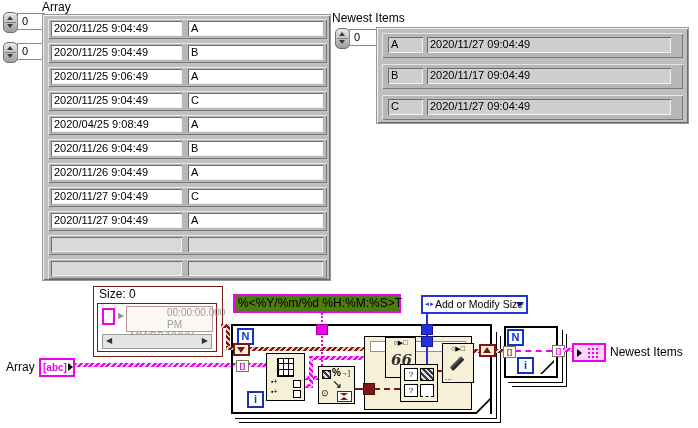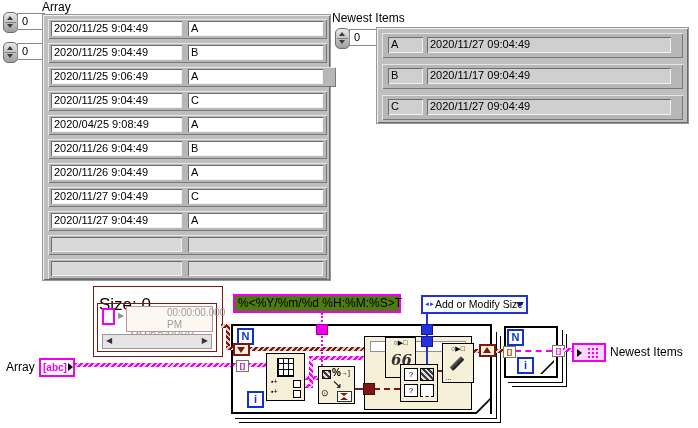--- a/index.html
+++ b/index.html
@@ -74,21 +74,21 @@
   <div class="abs frame" style="left:42px;top:14px;width:287px;height:265px;">
 
     <div class="abs rowstrip" style="left:5px;top:4px;width:279px;height:20px;">
       <div class="abs cell cellw" style="left:3px;top:2px;width:128px;height:15px;">2020/11/25 9:04:49</div>
       <div class="abs cell cellw" style="left:140px;top:2px;width:132px;height:15px;">A</div>
     </div>
     <div class="abs rowstrip" style="left:5px;top:28px;width:279px;height:20px;">
       <div class="abs cell cellw" style="left:3px;top:2px;width:128px;height:15px;">2020/11/25 9:04:49</div>
       <div class="abs cell cellw" style="left:140px;top:2px;width:132px;height:15px;">B</div>
     </div>
-    <div class="abs rowstrip" style="left:5px;top:52px;width:279px;height:20px;padding-left:9px;">
+    <div class="abs rowstrip" style="left:5px;top:52px;width:279px;height:20px;">
       <div class="abs cell cellw" style="left:3px;top:2px;width:128px;height:15px;">2020/11/25 9:06:49</div>
       <div class="abs cell cellw" style="left:140px;top:2px;width:132px;height:15px;">A</div>
     </div>
     <div class="abs rowstrip" style="left:5px;top:76px;width:279px;height:20px;">
       <div class="abs cell cellw" style="left:3px;top:2px;width:128px;height:15px;">2020/11/25 9:04:49</div>
       <div class="abs cell cellw" style="left:140px;top:2px;width:132px;height:15px;">C</div>
     </div>
     <div class="abs rowstrip" style="left:5px;top:100px;width:279px;height:20px;">
       <div class="abs cell cellw" style="left:3px;top:2px;width:128px;height:15px;">2020/04/25 9:08:49</div>
       <div class="abs cell cellw" style="left:140px;top:2px;width:132px;height:15px;">A</div>
@@ -137,21 +137,21 @@
       <div class="abs cell cellg" style="left:6px;top:4px;width:32px;height:16px;">B</div>
       <div class="abs cell cellg" style="left:45px;top:4px;width:241px;height:16px;">2020/11/17 09:04:49</div>
     </div>
     <div class="abs rowstrip" style="left:5px;top:67px;width:301px;height:25px;">
       <div class="abs cell cellg" style="left:6px;top:4px;width:32px;height:16px;">C</div>
       <div class="abs cell cellg" style="left:45px;top:4px;width:241px;height:16px;">2020/11/27 09:04:49</div>
     </div>
   </div>
 
   <div class="abs" style="left:93px;top:286px;width:128px;height:69px;border:1px solid #7A1818;background:#fff;">
-    <div class="abs" style="left:5px;top:8px;font-size:17px;">Size: 0</div>
+    <div class="abs" style="left:5px;top:0px;font-size:12px;">Size: 0</div>
     <div class="abs" style="left:3px;top:16px;width:118px;height:47px;border:1px solid #7A1818;">
       <div class="abs" style="left:4px;top:4px;width:9px;height:13px;border:2px solid #F000F0;background:#fff;"></div>
       <div class="abs" style="left:20px;top:7px;font-size:8px;color:#909090;">▶</div>
       <div class="abs" style="left:28px;top:2px;width:82px;height:24px;border:1px solid #C09494;background:#FCF9F2;color:#9C9C9C;font-size:10px;line-height:12px;padding-left:3px;">
         <span style="display:block;padding-left:37px;">00:00:00.000 PM</span>
         <span style="display:block;font-style:italic;">MM/DD/YYYY</span>
       </div>
       <div class="abs" style="left:4px;top:30px;width:108px;height:13px;background:#E4E4E4;border:1px solid #9a9a9a;">
         <span class="abs" style="left:3px;top:1px;font-size:8px;color:#333;">◀</span>
         <span class="abs" style="right:3px;top:1px;font-size:8px;color:#333;">▶</span>

